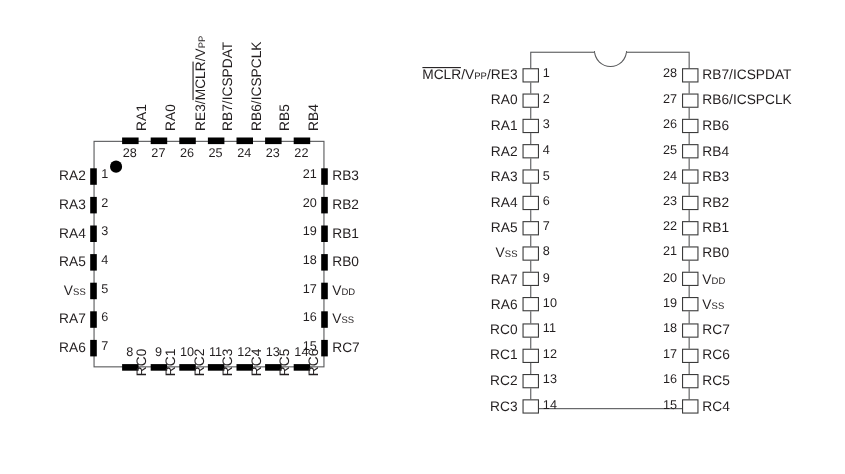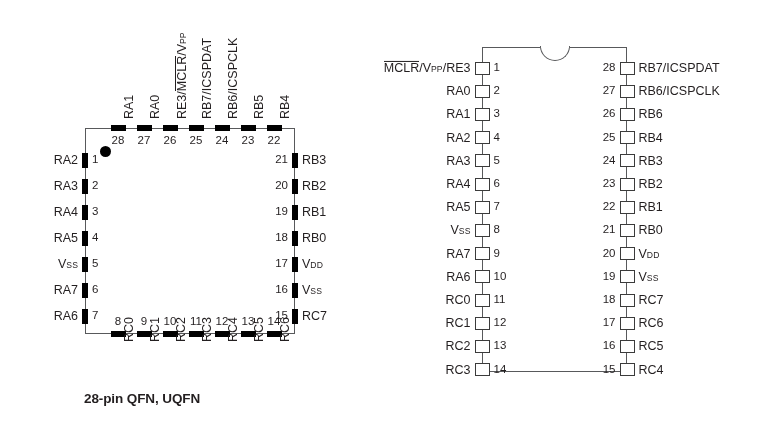--- a/index.html
+++ b/index.html
@@ -340,15 +340,14 @@
         <span class="num">16</span>
         <span class="lbl">RC5</span>
       </div>
       <div class="pad" style="left:259.5px;top:363.09999999999997px;"></div>
       <div class="dip-row dip-right" style="left:259.5px;top:363.09999999999997px;width:15px;">
         <span class="num">15</span>
         <span class="lbl">RC4</span>
       </div>
     </div>
 
-  <div class="caption" style="left:84px;top:391px;">28-pin QFN, UQFN</div>
 
 </div>
 
 </body></html>

